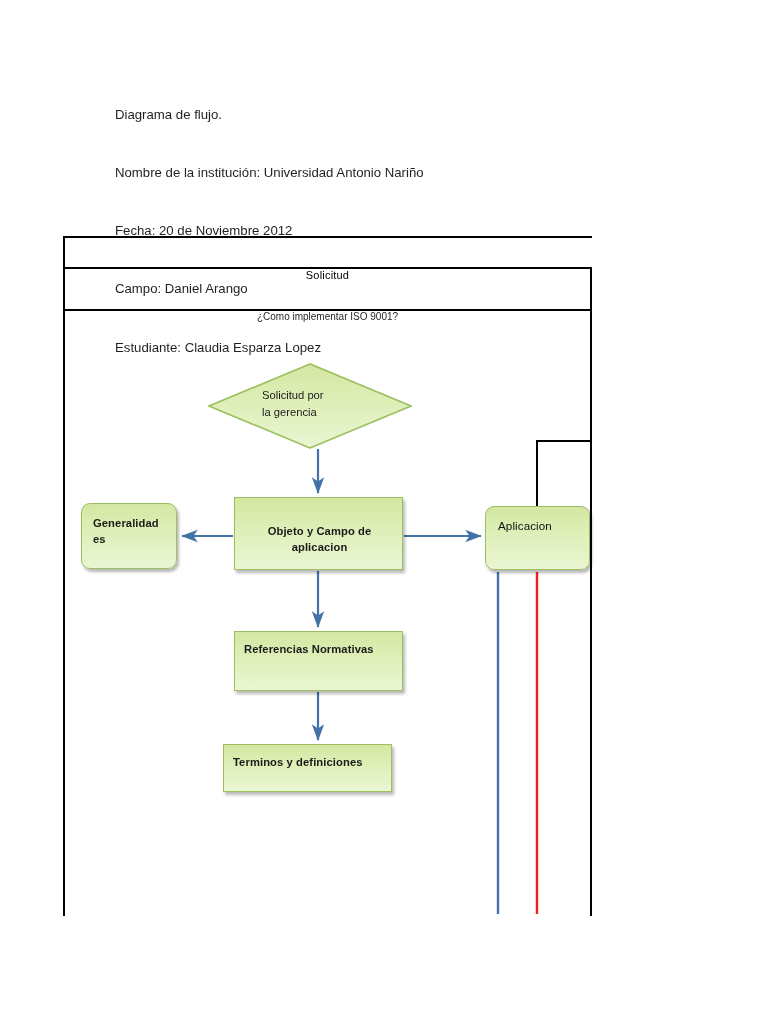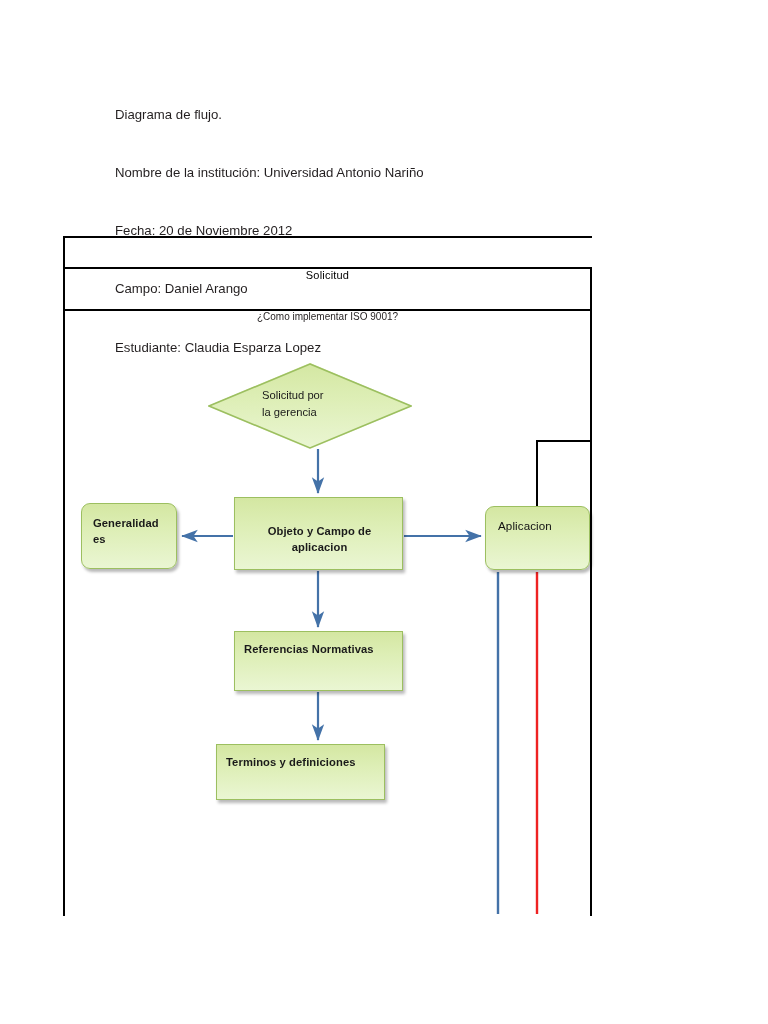--- a/index.html
+++ b/index.html
@@ -158,22 +158,22 @@
   #shape-referencias {
     left: 234px; top: 631px;
     width: 169px; height: 60px;
   }
   #shape-referencias .label {
     left: 9px; top: 9px; width: 160px;
   }
 
   
   #shape-terminos {
-    left: 216px; top: 744px;
-    width: 169px; height: 56px;
+    left: 223px; top: 744px;
+    width: 169px; height: 48px;
   }
   #shape-terminos .label {
     left: 9px; top: 9px; width: 160px;
   }
 </style>
 </head>
 <body>
 
 <div id="doc-header">
   <div>Diagrama de flujo.</div>

